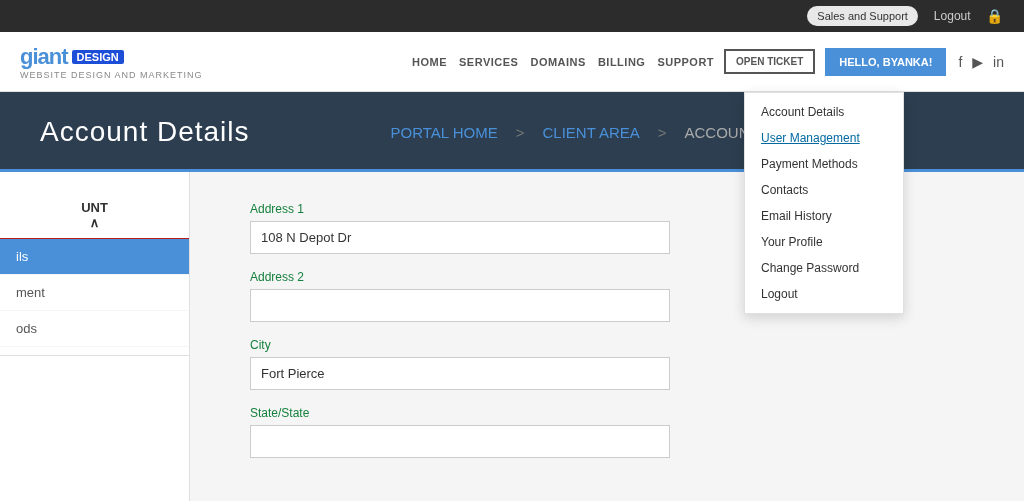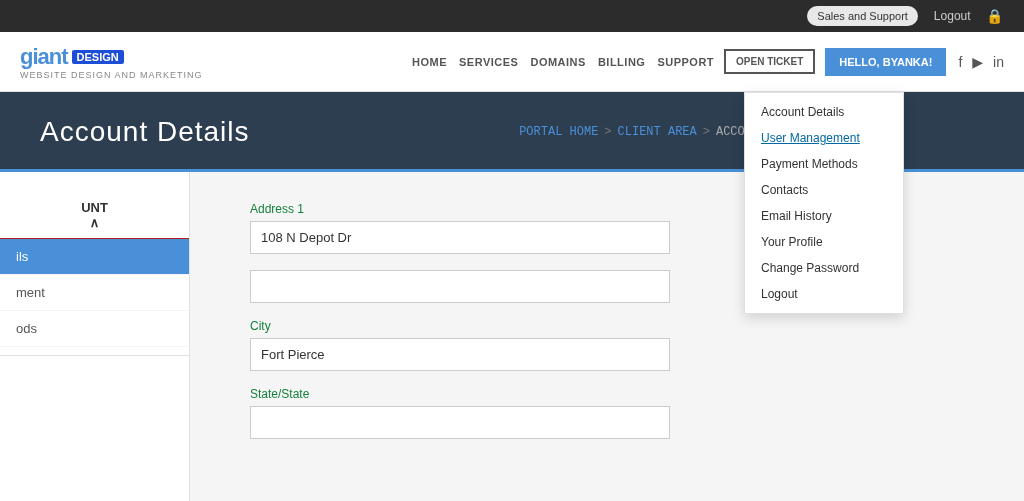--- a/index.html
+++ b/index.html
@@ -165,27 +165,26 @@
       height: 3px;
       background: #4a90d9;
     }
     .page-title {
       font-size: 28px;
       color: #fff;
       font-weight: 300;
       letter-spacing: 1px;
     }
     .breadcrumb {
-      font-size: 12px;
+      font-size: 15px;
       color: #aaa;
       text-transform: uppercase;
       display: flex;
       align-items: center;
-      gap: 6px;
-      font-family: Liberation Mono, monospace;
+      gap: 18px;
     }
     .breadcrumb-link { color: #4a90d9; cursor: pointer; }
     .breadcrumb-sep { color: #777; }
     .breadcrumb-current { color: #aaa; }
 
     
     .content-area {
       display: flex;
       min-height: calc(501px - 152px);
       background: #f5f5f5;
@@ -328,20 +327,21 @@
 
   <div class="main-content">
     <div class="form-section">
 
       <div class="form-group">
         <label class="form-label">Address 1</label>
         <input class="form-input" value="108 N Depot Dr" style="">
       </div>
 
       <div class="form-group">
+        <label class="form-label">Address 2</label>
         <input class="form-input" value="" style="">
       </div>
 
       <div class="form-group">
         <label class="form-label">City</label>
         <input class="form-input" value="Fort Pierce" style="">
       </div>
 
       <div class="form-group">
         <label class="form-label">State/State</label>

